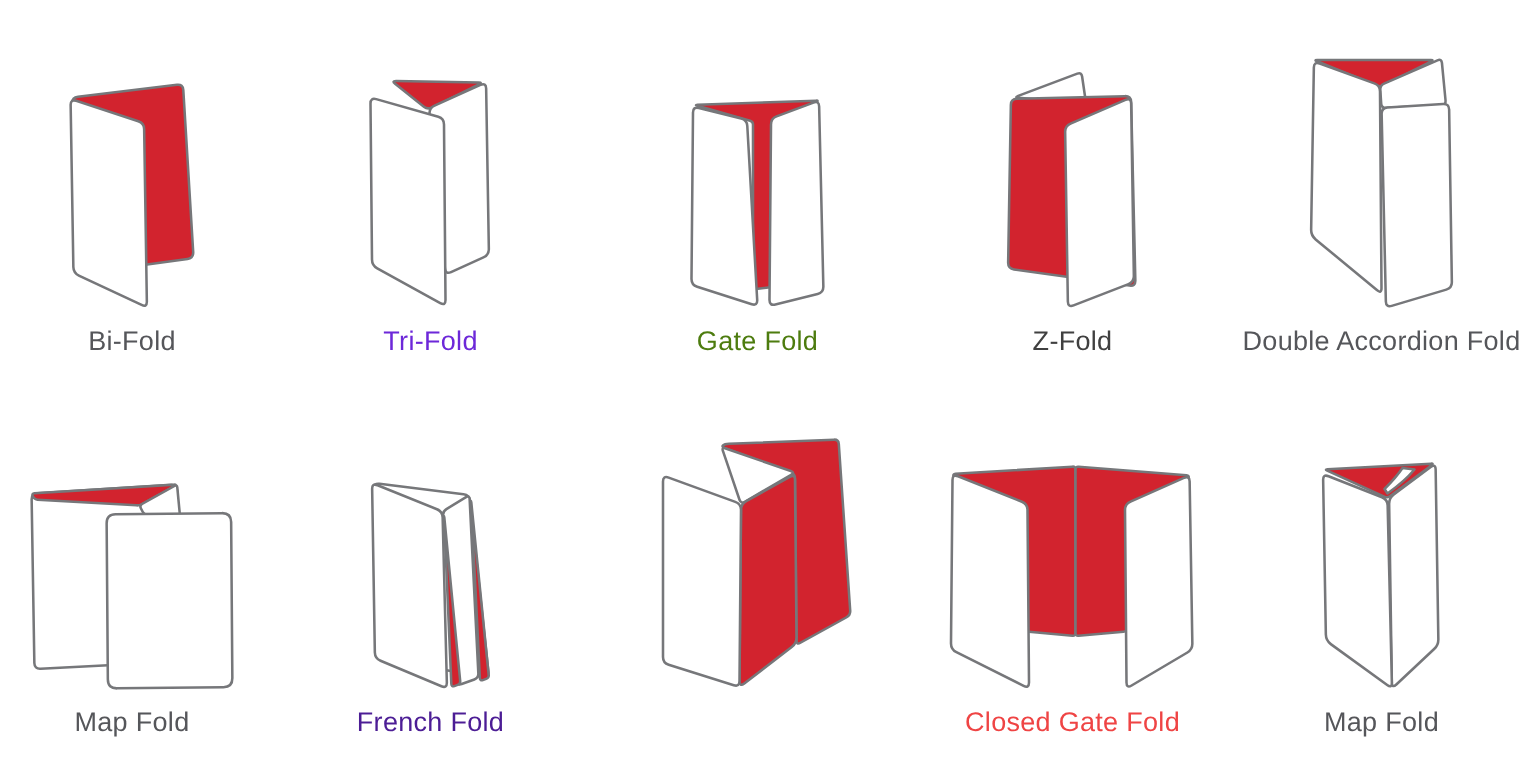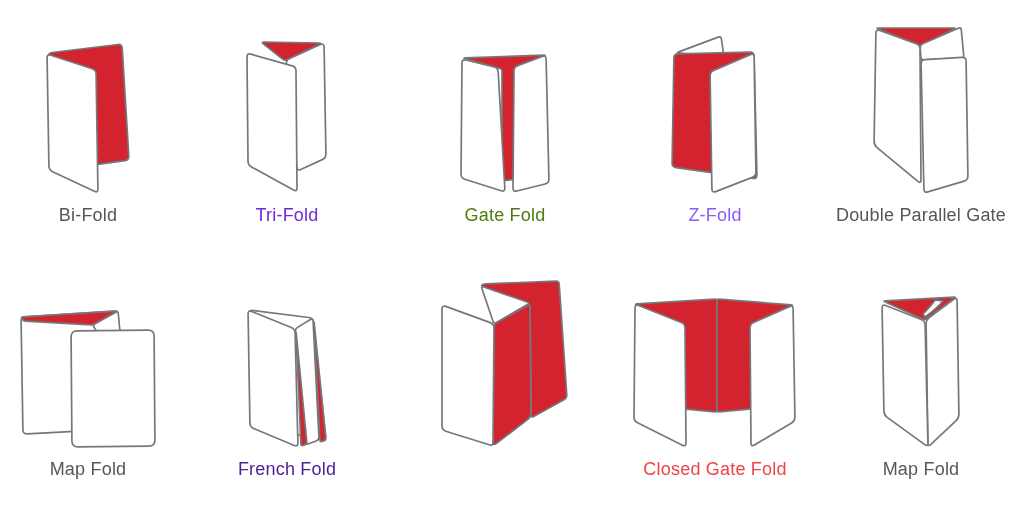--- a/index.html
+++ b/index.html
@@ -1,20 +1,20 @@
 <!DOCTYPE html>
 <html><head>
 <meta charset="utf-8">
 <style>
   html,body{margin:0;padding:0;background:#ffffff;}
   body{
     width:1024px;height:512px;overflow:hidden;
     font-family:"Liberation Sans", sans-serif;
   }
-  .canvas{width:1024px;height:512px;padding-top:24px;box-sizing:border-box;}
+  .canvas{width:1024px;height:512px;padding-top:36px;box-sizing:border-box;}
   .row{display:grid;grid-template-columns:176px 222px 214px 206px 206px;}
   .row2{margin-top:44px;}
   figure{margin:0;display:flex;flex-direction:column;align-items:center;}
   .art{display:flex;align-items:flex-end;justify-content:center;width:100%;}
   .row1 .art{height:172px;}
   .row2 .art{height:180px;}
   figcaption{
     margin-top:9px;
     font-size:18px;
     letter-spacing:.2px;
@@ -60,32 +60,32 @@
       <figcaption style="color: #4d7c0f;">Gate Fold</figcaption>
     </figure>
     <figure>
       <div class="art">
           <svg viewBox="34 24 90 163" width="90" height="163">
             <path d="M43.0,44.2Q40,44 42.8,42.9L82.2,28.1Q85,27 85.4,30.0L87.6,45.0Q88,48 85.0,47.8Z" fill="#ffffff" stroke="#76777a" stroke-width="1.7" stroke-linejoin="round" stroke-linecap="round"></path>
             <path d="M37.9,49.0Q38,45 42.0,44.9L114.0,43.1Q118,43 118.1,47.0L120.9,166.0Q121,170 117.0,169.4L40.0,158.6Q36,158 36.1,154.0Z" fill="#d2232e" stroke="#76777a" stroke-width="1.7" stroke-linejoin="round" stroke-linecap="round"></path>
             <path d="M74.1,67.0Q74,63 77.7,61.4L114.3,45.6Q118,44 118.1,48.0L119.9,163.0Q120,167 116.3,168.4L79.7,182.6Q76,184 75.9,180.0Z" fill="#ffffff" stroke="#76777a" stroke-width="1.7" stroke-linejoin="round" stroke-linecap="round"></path>
           </svg>
         </div>
-      <figcaption style="color: #8b5cf6;">Z-Fold</figcaption>
+      <figcaption style="color: #404040;">Z-Fold</figcaption>
     </figure>
     <figure>
       <div class="art">
           <svg viewBox="19 6 99 172" width="99" height="172">
             <path d="M24.9,10.8Q23,10 25.0,10.0L101.0,10.0Q103,10 101.2,10.9L68.8,27.1Q67,28 65.1,27.2Z" fill="#d2232e" stroke="#76777a" stroke-width="1.7" stroke-linejoin="round" stroke-linecap="round"></path>
             <path d="M67.2,30.0Q67,27 69.7,25.8L105.3,10.2Q108,9 108.3,12.0L110.7,37.0Q111,40 108.0,40.1L71.0,41.9Q68,42 67.8,39.0Z" fill="#ffffff" stroke="#76777a" stroke-width="1.7" stroke-linejoin="round" stroke-linecap="round"></path>
             <path d="M68.1,46.0Q68,42 72.0,41.7L109.0,39.3Q113,39 113.1,43.0L114.9,158.0Q115,162 111.2,163.1L74.8,173.9Q71,175 70.9,171.0Z" fill="#ffffff" stroke="#76777a" stroke-width="1.7" stroke-linejoin="round" stroke-linecap="round"></path>
             <path d="M22.9,15.0Q23,11 26.8,12.4L63.2,25.6Q67,27 67.0,31.0L68.0,162.0Q68,166 64.9,163.4L24.1,129.6Q21,127 21.1,123.0Z" fill="#ffffff" stroke="#76777a" stroke-width="1.7" stroke-linejoin="round" stroke-linecap="round"></path>
           </svg>
         </div>
-      <figcaption style="color: rgb(85, 86, 90);">Double Parallel Gate</figcaption>
+      <figcaption style="color: rgb(85, 86, 90);">Double Accordion Fold</figcaption>
     </figure>
   </div>
 
   <div class="row row2">
     <figure>
       <div class="art">
           <svg viewBox="21 34 139 142" width="139" height="142">
             <path d="M23.1,47.0Q23,43 27.0,42.8L116.0,37.2Q120,37 120.1,41.0L122.9,151.0Q123,155 119.0,155.2L29.0,159.8Q25,160 24.9,156.0Z" fill="#ffffff" stroke="#76777a" stroke-width="1.7" stroke-linejoin="round" stroke-linecap="round"></path>
             <path d="M23.9,44.8Q23,43 25.0,42.9L118.0,37.1Q120,37 118.3,38.0L96.7,50.0Q95,51 93.0,50.9L27.0,47.1Q25,47 24.1,45.2Z" fill="#d2232e" stroke="#76777a" stroke-width="1.7" stroke-linejoin="round" stroke-linecap="round"></path>
             <path d="M118.3,38.0Q120,37 120.2,39.0L121.8,56.0Q122,58 120.0,57.9L100.0,57.1Q98,57 97.1,55.2L95.9,52.8Q95,51 96.7,50.0Z" fill="#ffffff" stroke="#76777a" stroke-width="1.7" stroke-linejoin="round" stroke-linecap="round"></path>

